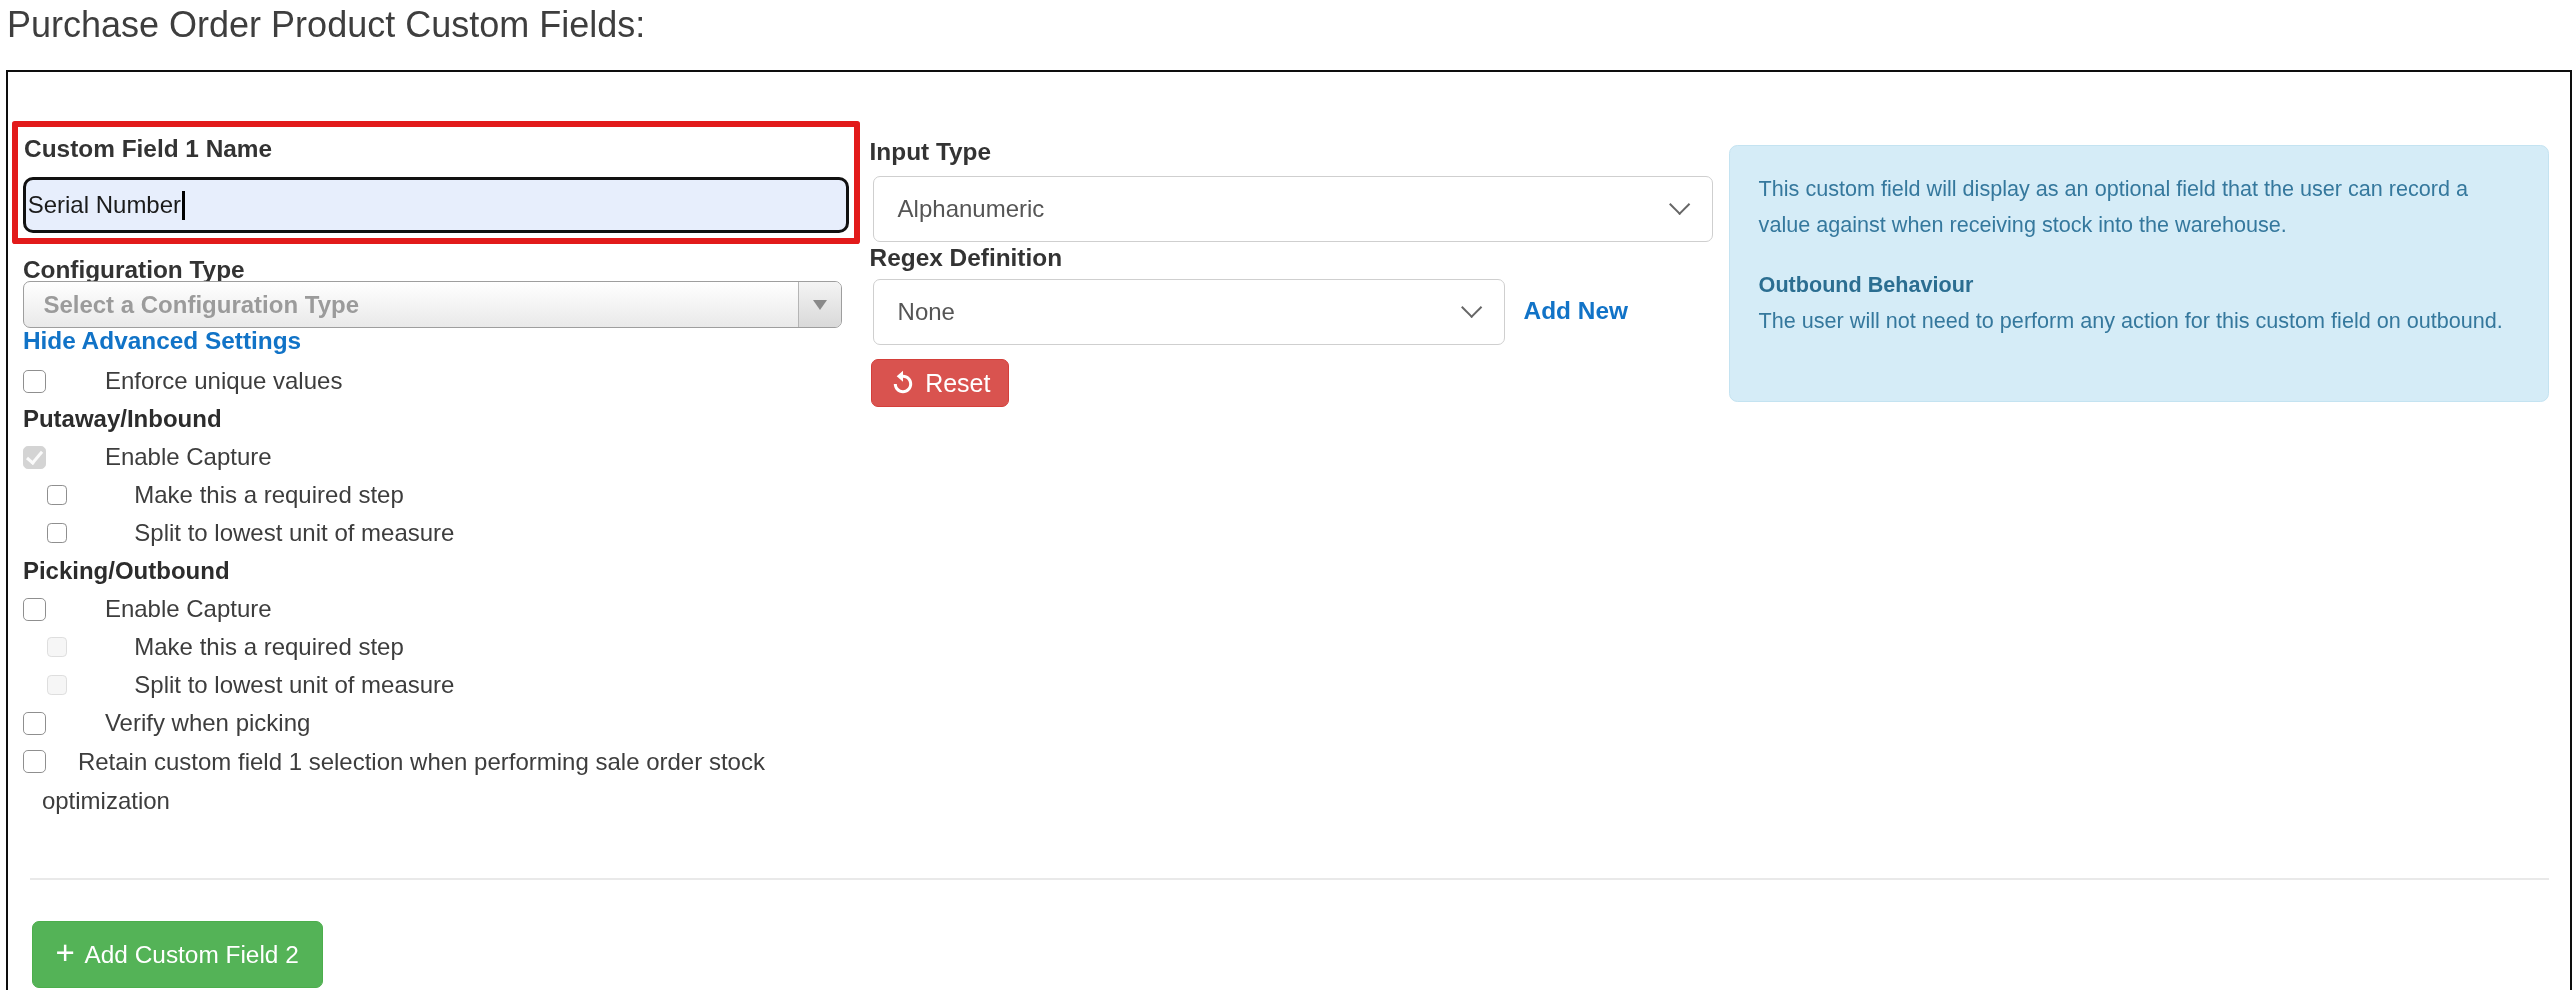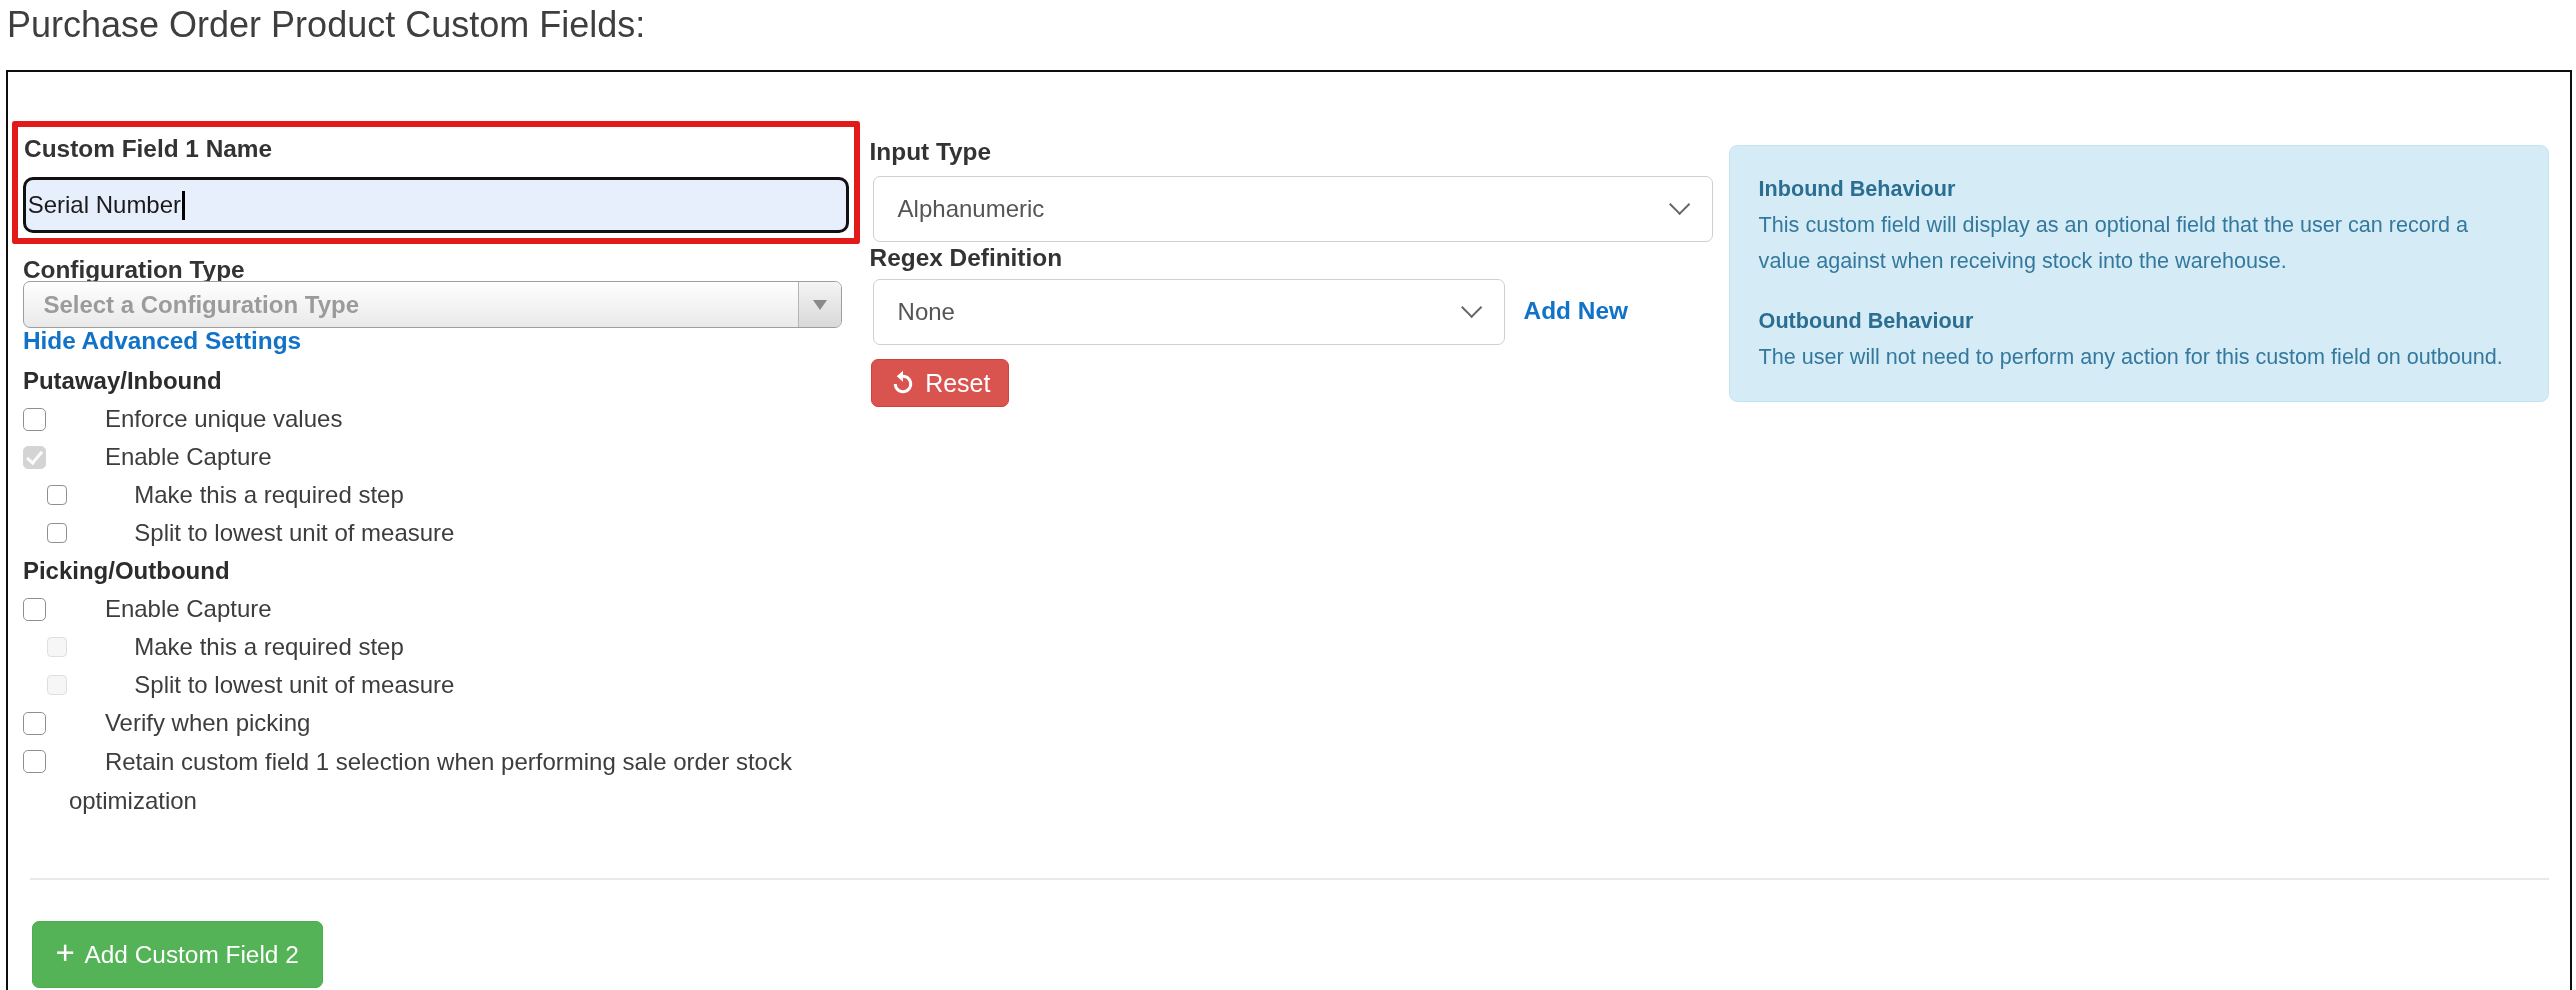--- a/index.html
+++ b/index.html
@@ -45,21 +45,21 @@
         position:relative; flex:none; }
   .cb.sub { width:20px; height:20px; margin-left:24.4px; border-radius:4.2px; }
   .cb.disabled { background:#f6f6f6; border-color:#dedede; }
   .cb.checked { background:#d4d4d4; border-color:#d4d4d4; }
   .cb.checked::after { content:""; position:absolute; left:6.3px; top:1.4px; width:6.3px; height:13.2px;
                        border:solid #fbfbfb; border-width:0 3.5px 3.5px 0; transform:rotate(40deg); }
   .opt-row .lbl { margin-left:59px; }
   .opt-row.ind .lbl { margin-left:67px; }
   .opt-row.wrap { display:block; position:relative; min-height:78px; }
   .opt-row.wrap .cb { position:absolute; left:0; top:7.7px; }
-  .opt-row.wrap .lbl { display:block; margin-left:46px; text-indent:36px; width:771px; line-height:39px; }
+  .opt-row.wrap .lbl { display:block; margin-left:19px; text-indent:36px; width:771px; line-height:39px; }
 
   
   .select-box { position:absolute; height:66px; background:#fff; border:1.4px solid #cfcfcf; border-radius:7px;
                 display:flex; align-items:center; justify-content:space-between;
                 padding:0 24px; font-size:24px; color:#555; }
   .select1 { left:865px; top:104px; width:840px; }
   .select2 { left:865px; top:207px; width:632px; }
   .chevron { width:15.3px; height:15.3px; border-right:2.1px solid #666; border-bottom:2.1px solid #666;
              transform:rotate(45deg) translate(-2.8px,-2.8px); flex:none; }
   .addnew { position:absolute; left:1516px; top:225px; font-size:24.4px; font-weight:bold; color:#1173c7; }
@@ -100,25 +100,25 @@
   <div class="config-select">
     <span class="config-placeholder">Select a Configuration Type</span>
     <span class="config-arrow-btn">
       <span class="tri-down"></span>
     </span>
   </div>
 
   <a class="adv-link" href="#" style="text-decoration:none;">Hide Advanced Settings</a>
 
   <div class="options">
-      <div class="opt-row hdr">Putaway/Inbound</div>
       <div class="opt-row">
         <span class="cb" role="checkbox"></span>
         <span class="lbl">Enforce unique values</span>
       </div>
+      <div class="opt-row hdr">Putaway/Inbound</div>
       <div class="opt-row">
         <span class="cb checked disabled" role="checkbox"></span>
         <span class="lbl">Enable Capture</span>
       </div>
       <div class="opt-row ind">
         <span class="cb sub" role="checkbox"></span>
         <span class="lbl">Make this a required step</span>
       </div>
       <div class="opt-row ind">
         <span class="cb sub" role="checkbox"></span>
@@ -161,21 +161,20 @@
   <a class="addnew" href="#" style="text-decoration:none;">Add New</a>
 
   <div class="reset-btn">
     <svg width="28" height="28" viewBox="0 0 24 24">
       <path fill="#ffffff" d="M12 5V1.6L6.6 6.3 12 11V7.6c2.9 0 5.3 2.4 5.3 5.3S14.9 18.2 12 18.2s-5.3-2.4-5.3-5.3H4.1c0 4.4 3.5 7.9 7.9 7.9s7.9-3.5 7.9-7.9S16.4 5 12 5z"></path>
     </svg>
     <span>Reset</span>
   </div>
 
   <div class="infobox">
-    <div class="info-h">Inbound Behaviour</div>
     <div>This custom field will display as an optional field that the user can record a value against when receiving stock into the warehouse.</div>
     <div class="info-gap"></div>
     <div class="info-h">Outbound Behaviour</div>
     <div>The user will not need to perform any action for this custom field on outbound.</div>
   </div>
 
   <div class="divider"></div>
   <div class="add-btn">
     <span class="plus">+</span>
     <span>Add Custom Field 2</span>

